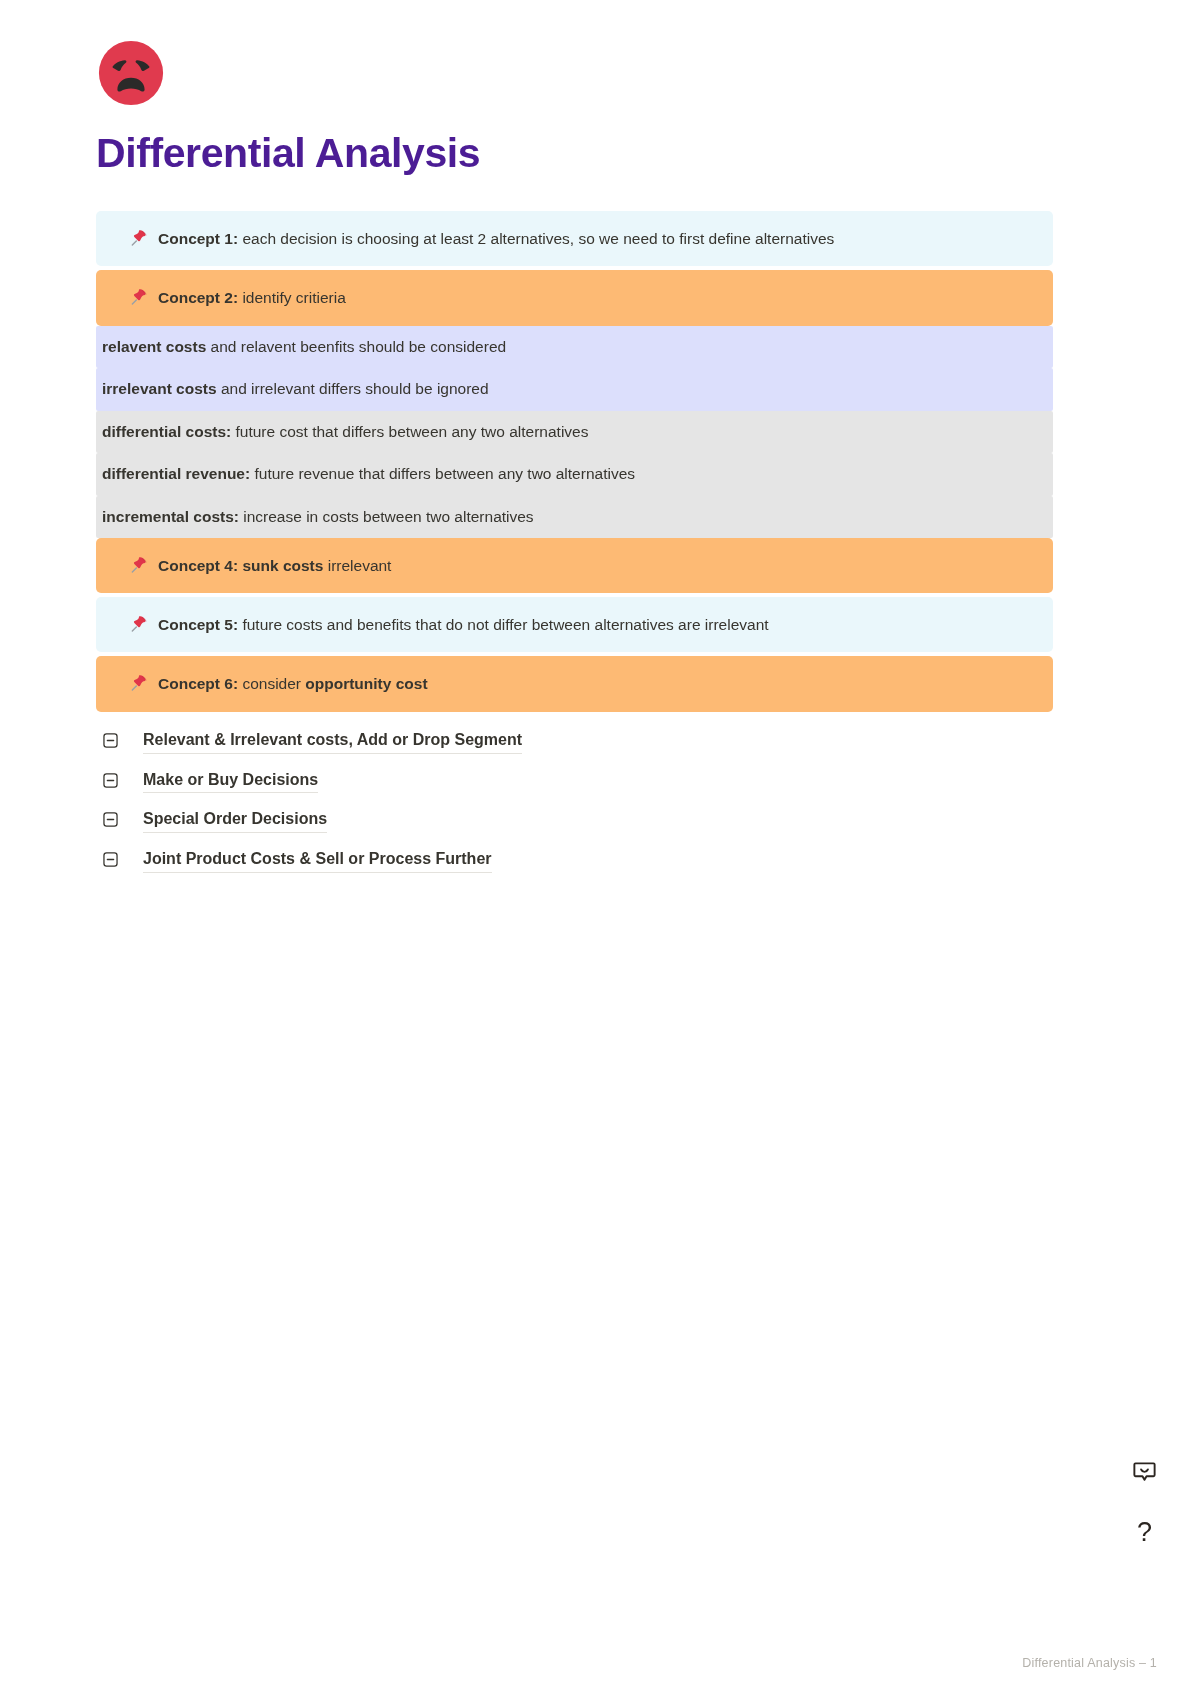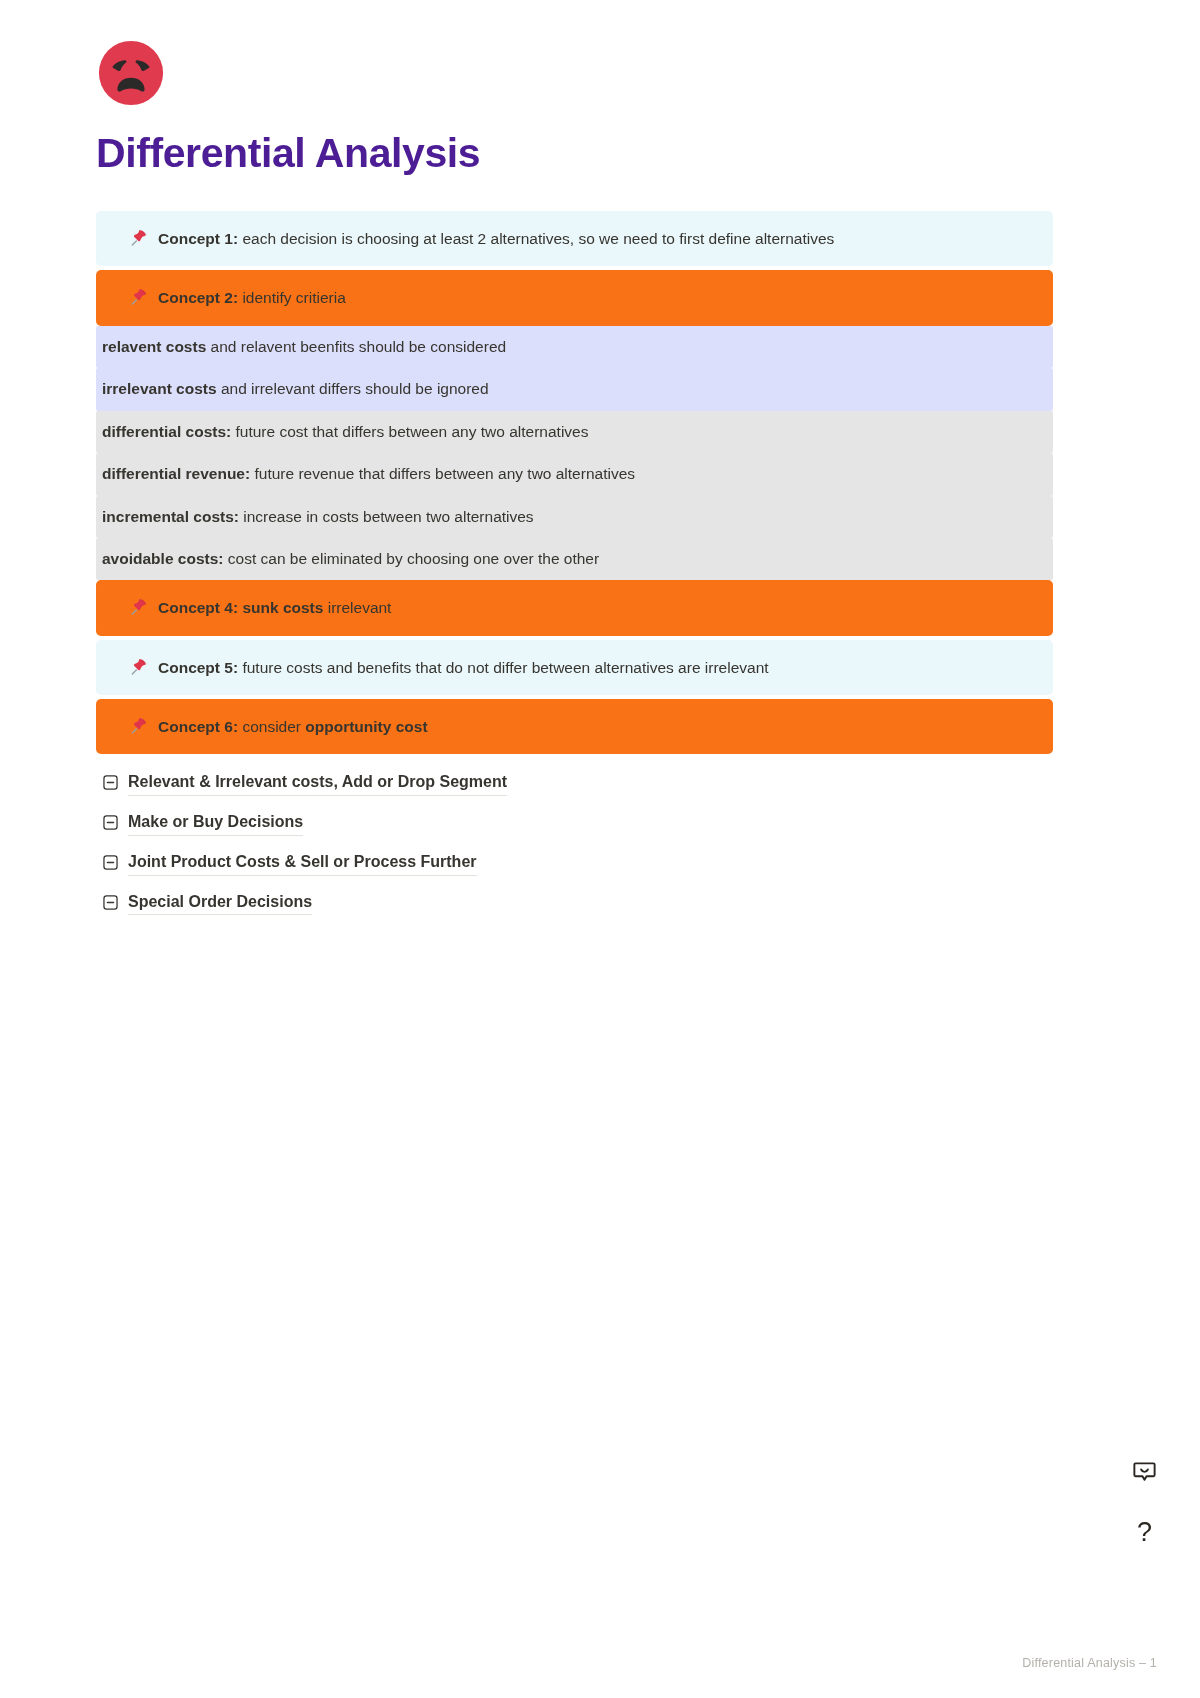--- a/index.html
+++ b/index.html
@@ -56,21 +56,21 @@
     padding: 16px 16px 16px 18px;
     display: flex;
     align-items: flex-start;
     gap: 10px;
     font-size: 15.5px;
     line-height: 1.5;
     color: #37352f;
     border-radius: 5px;
   }
   .callout.cyan   { background: #eaf7fb; }
-  .callout.lilac  { background: #f97316; }
+  .callout.lilac  { background: #fdba74; }
   .callout + .callout { margin-top: 4px; }
 
   .callout .pin {
     flex: 0 0 auto;
     width: 20px;
     height: 20px;
     margin-top: 1px;
     margin-left: 14px;
   }
   .callout .ctext { padding-top: 0px; }
@@ -91,21 +91,21 @@
   b, .b { font-weight: 700; }
 
   
   .toggle-list {
     margin-top: 14px;
     margin-left: 96px;
   }
   .toggle-item {
     display: flex;
     align-items: flex-start;
-    gap: 9px;
+    gap: 24px;
     padding: 4px 0 4px 6px;
     margin-bottom: 8px;
   }
   .toggle-icon {
     flex: 0 0 auto;
     width: 17px;
     height: 17px;
     margin-top: 2px;
   }
   .toggle-label {
@@ -178,21 +178,20 @@
             <path d="M14.3 3.1c1.1-1.1 3 .1 4.6 1.7s2.8 3.5 1.7 4.6c-.7.7-1.8.5-2.6.9-1.6.9-2.6 3.3-3.4 4.8-.5 1-1.4 1.2-2.2.4l-4.8-4.8c-.8-.8-.6-1.7.4-2.2 1.5-.8 3.9-1.8 4.8-3.4.4-.8.2-1.9.9-2.6z" fill="#e0354a"></path>
             <path d="M16.6 4.3c1.1-1.1 2.6.2 3.8 1.4s2.2 2.7 1.4 3.8" fill="#c0283b" opacity=".35"></path>
           </svg></span>
         <div class="ctext"><b>Concept 2:</b><span> identify critieria</span></div>
       </div>
       <div class="defrow periwinkle"><b>relavent costs</b><span> and relavent beenfits should be considered</span></div>
       <div class="defrow periwinkle"><b>irrelevant costs</b><span> and irrelevant differs should be ignored</span></div>
       <div class="defrow skyblue"><b>differential costs:</b><span> future cost that differs between any two alternatives</span></div>
       <div class="defrow skyblue"><b>differential revenue:</b><span> future revenue that differs between any two alternatives</span></div>
       <div class="defrow skyblue"><b>incremental costs:</b><span> increase in costs between two alternatives</span></div>
-      <div class="defrow skyblue"><b>avoidable costs:</b><span> cost can be eliminated by choosing one over the other</span></div>
       <div class="callout lilac">
         <span class="pin"><svg viewBox="0 0 24 24" width="20" height="20" aria-hidden="true">
             <path d="M5.2 20.4 10 15.6" stroke="#9aa0a6" stroke-width="1.7" stroke-linecap="round" fill="none"></path>
             <path d="M14.3 3.1c1.1-1.1 3 .1 4.6 1.7s2.8 3.5 1.7 4.6c-.7.7-1.8.5-2.6.9-1.6.9-2.6 3.3-3.4 4.8-.5 1-1.4 1.2-2.2.4l-4.8-4.8c-.8-.8-.6-1.7.4-2.2 1.5-.8 3.9-1.8 4.8-3.4.4-.8.2-1.9.9-2.6z" fill="#e0354a"></path>
             <path d="M16.6 4.3c1.1-1.1 2.6.2 3.8 1.4s2.2 2.7 1.4 3.8" fill="#c0283b" opacity=".35"></path>
           </svg></span>
         <div class="ctext"><b>Concept 4: sunk costs</b><span> irrelevant</span></div>
       </div>
       <div class="callout cyan">
         <span class="pin"><svg viewBox="0 0 24 24" width="20" height="20" aria-hidden="true">
@@ -225,28 +224,28 @@
             <rect x="2.3" y="2.3" width="15.4" height="15.4" rx="3" fill="none" stroke="#37352f" stroke-width="1.5"></rect>
             <line x1="6.3" y1="10" x2="13.7" y2="10" stroke="#37352f" stroke-width="1.5" stroke-linecap="round"></line>
           </svg></span>
         <span class="toggle-label">Make or Buy Decisions</span>
       </div>
       <div class="toggle-item">
         <span class="toggle-icon"><svg viewBox="0 0 20 20" width="17" height="17" aria-hidden="true">
             <rect x="2.3" y="2.3" width="15.4" height="15.4" rx="3" fill="none" stroke="#37352f" stroke-width="1.5"></rect>
             <line x1="6.3" y1="10" x2="13.7" y2="10" stroke="#37352f" stroke-width="1.5" stroke-linecap="round"></line>
           </svg></span>
+        <span class="toggle-label">Special Order Decisions</span>
+      </div>
+      <div class="toggle-item">
+        <span class="toggle-icon"><svg viewBox="0 0 20 20" width="17" height="17" aria-hidden="true">
+            <rect x="2.3" y="2.3" width="15.4" height="15.4" rx="3" fill="none" stroke="#37352f" stroke-width="1.5"></rect>
+            <line x1="6.3" y1="10" x2="13.7" y2="10" stroke="#37352f" stroke-width="1.5" stroke-linecap="round"></line>
+          </svg></span>
         <span class="toggle-label">Joint Product Costs &amp; Sell or Process Further</span>
-      </div>
-      <div class="toggle-item">
-        <span class="toggle-icon"><svg viewBox="0 0 20 20" width="17" height="17" aria-hidden="true">
-            <rect x="2.3" y="2.3" width="15.4" height="15.4" rx="3" fill="none" stroke="#37352f" stroke-width="1.5"></rect>
-            <line x1="6.3" y1="10" x2="13.7" y2="10" stroke="#37352f" stroke-width="1.5" stroke-linecap="round"></line>
-          </svg></span>
-        <span class="toggle-label">Special Order Decisions</span>
       </div>
     </div>
 
   <div class="float-icons">
     <span class="chat-icon">
       <svg viewBox="0 0 24 24" width="27" height="27" fill="none" stroke="#2b2520" stroke-width="1.7" stroke-linecap="round" stroke-linejoin="round" aria-hidden="true">
         <path d="M4 4.8h16a1 1 0 0 1 1 1v9.4a1 1 0 0 1-1 1h-6.2L12 19.4l-1.8-3.2H4a1 1 0 0 1-1-1V5.8a1 1 0 0 1 1-1z"></path>
         <path d="M9 10.2c.7 1.4 1.8 2.1 3 2.1s2.3-.7 3-2.1"></path>
       </svg>
     </span>

